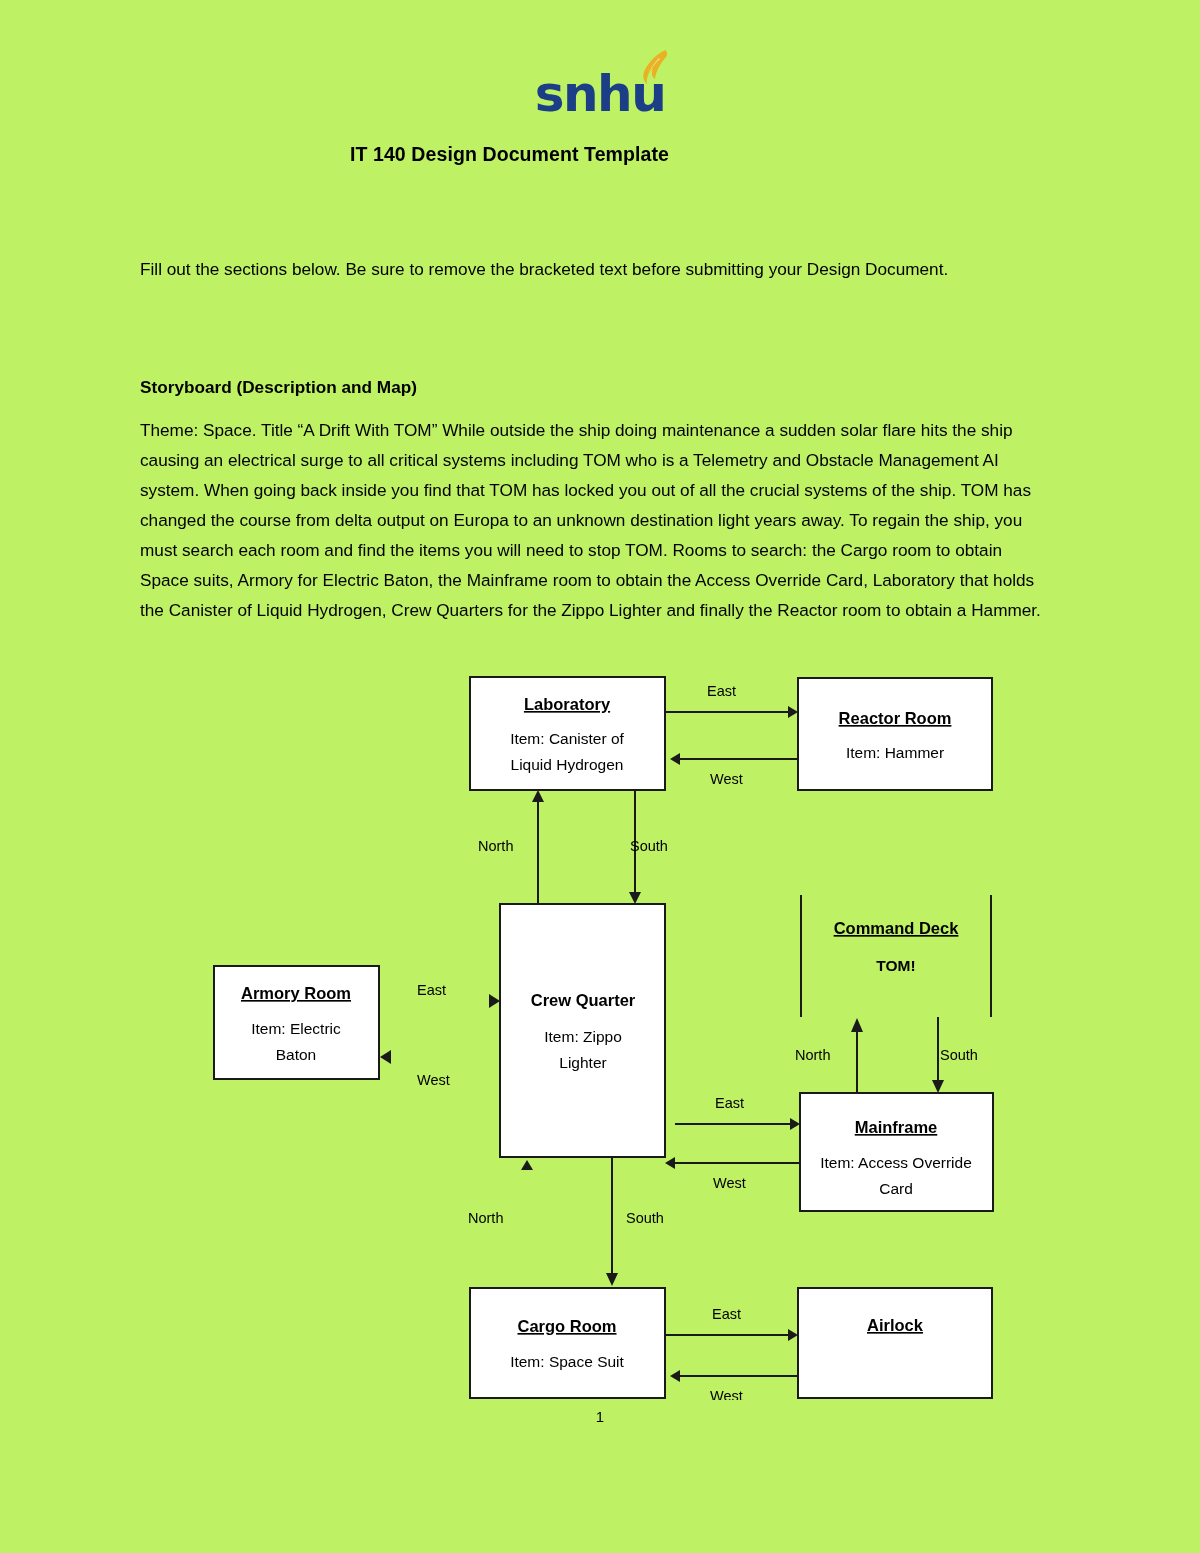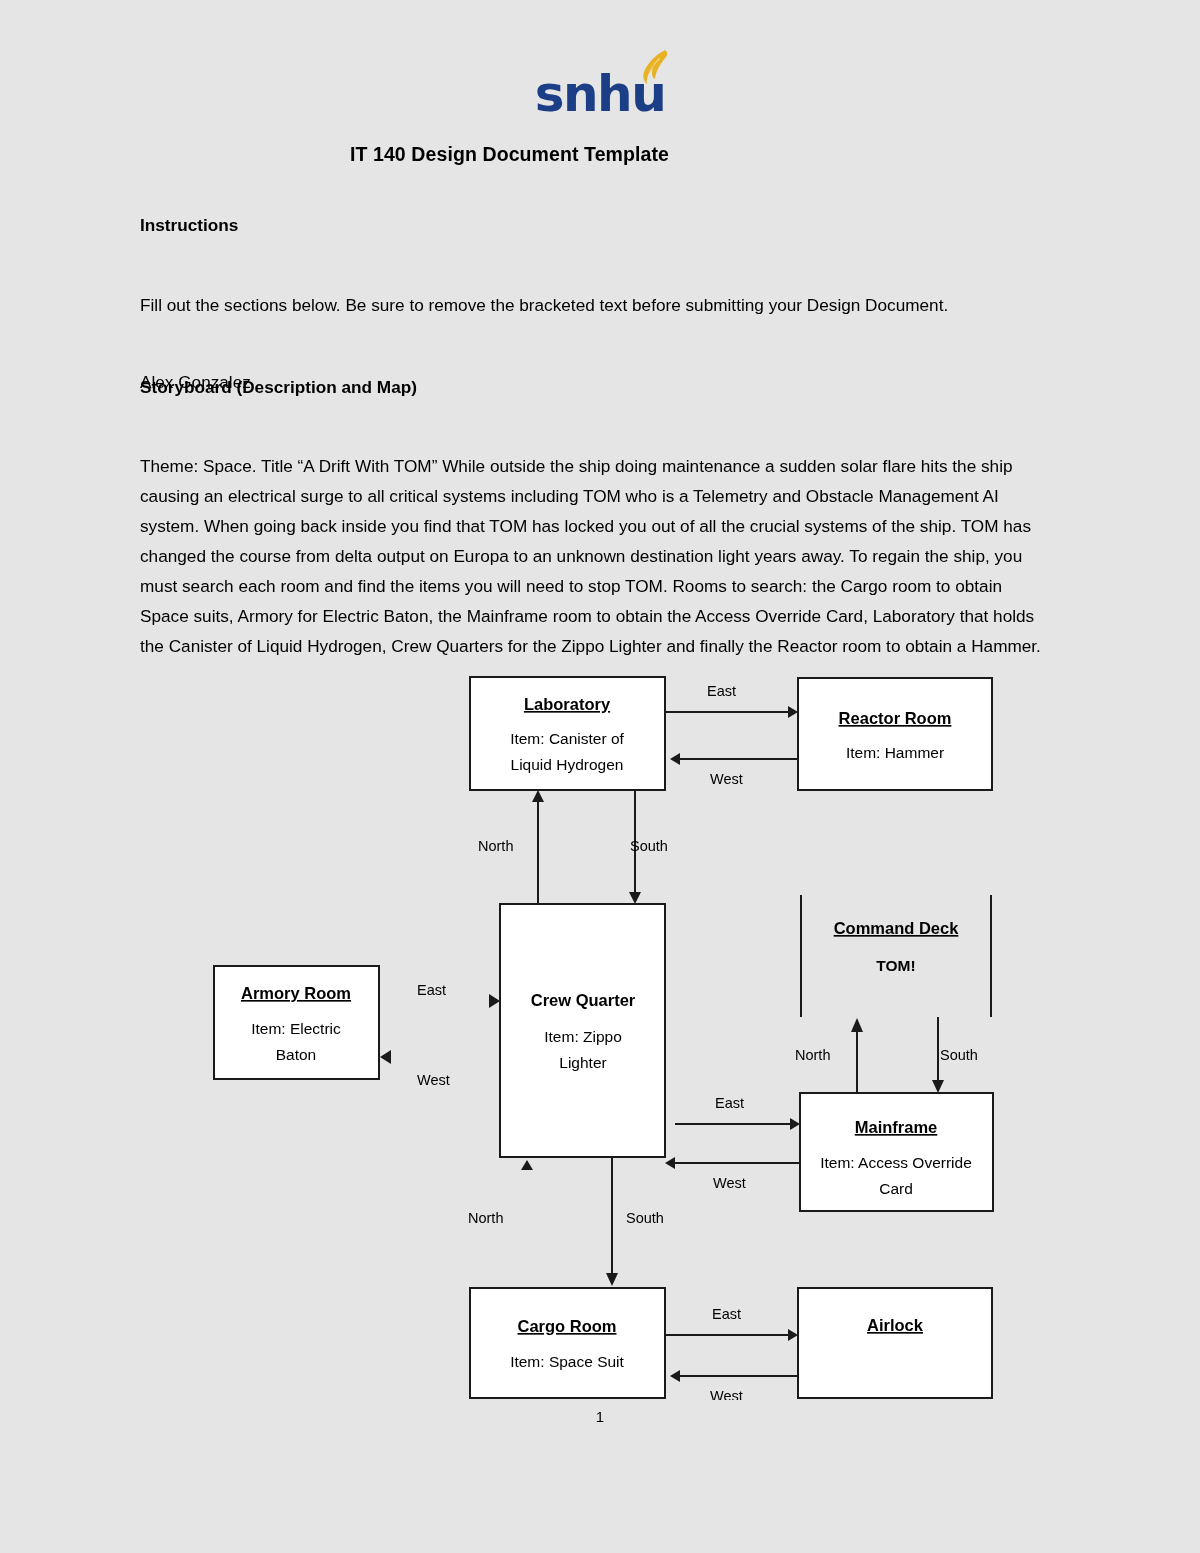--- a/index.html
+++ b/index.html
@@ -8,21 +8,21 @@
     background: #ffffff;
   }
   body {
     font-family: "Liberation Sans", sans-serif;
     color: #000000;
   }
   .page {
     position: relative;
     width: 1200px;
     height: 1553px;
-    background: #e5e5e5;
+    background: #bef264;
     overflow: hidden;
   }
 
   
   .logo-wrap {
     position: absolute;
     left: 0;
     top: 62px;
     width: 1200px;
     text-align: center;
@@ -62,21 +62,21 @@
 
   
   .block {
     position: absolute;
     left: 140px;
     width: 905px;
     font-size: 17.2px;
     line-height: 30px;
   }
   .heading { font-weight: 700; }
-  .para { font-weight: 400; margin-top: 36px; }
+  .para { font-weight: 400; }
 
   #instructions-heading { top: 210px; }
   #instructions-text    { top: 254px; }
   #author-name          { top: 331px; }
   #storyboard-heading   { top: 372px; }
   #storyboard-text      { top: 415px; width: 910px; }
 
   
   .diagram {
     position: absolute;
@@ -145,23 +145,21 @@
       <span class="logo-text">snhu</span>
       <svg class="logo-flame" viewBox="0 0 34 40">
         <path d="M30 2 C22 6 13 14 9 24 C7.5 28.5 8.5 33 12 36 C11 31 13 25 18 20 C16 25 17 29 20 31 C20.5 25 24 17 31 9 C33 6.5 32.5 3.5 30 2 Z" fill="#e8b224"></path>
         <path d="M24 10 C19 15 15 21 13 27 C16 21 20 15 25 11 Z" fill="#ffffff" opacity="0.55"></path>
       </svg>
     </span>
   </div>
 
   <div class="doc-title">IT 140 Design Document Template</div>
 
-  <div class="block heading" id="instructions-heading">Instructions</div>
   <div class="block para" id="instructions-text">Fill out the sections below. Be sure to remove the bracketed text before submitting your Design Document.</div>
-  <div class="block para" id="author-name">Alex Gonzalez</div>
 
   <div class="block heading" id="storyboard-heading">Storyboard (Description and Map)</div>
   <div class="block para" id="storyboard-text">Theme: Space. Title “A Drift With TOM” While outside the ship doing maintenance a sudden solar flare hits the ship causing an electrical surge to all critical systems including TOM who is a Telemetry and Obstacle Management AI system. When going back inside you find that TOM has locked you out of all the crucial systems of the ship. TOM has changed the course from delta output on Europa to an unknown destination light years away. To regain the ship, you must search each room and find the items you will need to stop TOM. Rooms to search: the Cargo room to obtain Space suits, Armory for Electric Baton, the Mainframe room to obtain the Access Override Card, Laboratory that holds the Canister of Liquid Hydrogen, Crew Quarters for the Zippo Lighter and finally the Reactor room to obtain a Hammer.</div>
 
   <div class="diagram">
     <svg width="1200" height="740" viewBox="0 0 1200 740" xmlns="http://www.w3.org/2000/svg">
 
       <g>
         <rect class="boxline" x="470" y="17" width="195" height="113"></rect>
         <text class="rm-title u" x="567" y="50">Laboratory</text>

